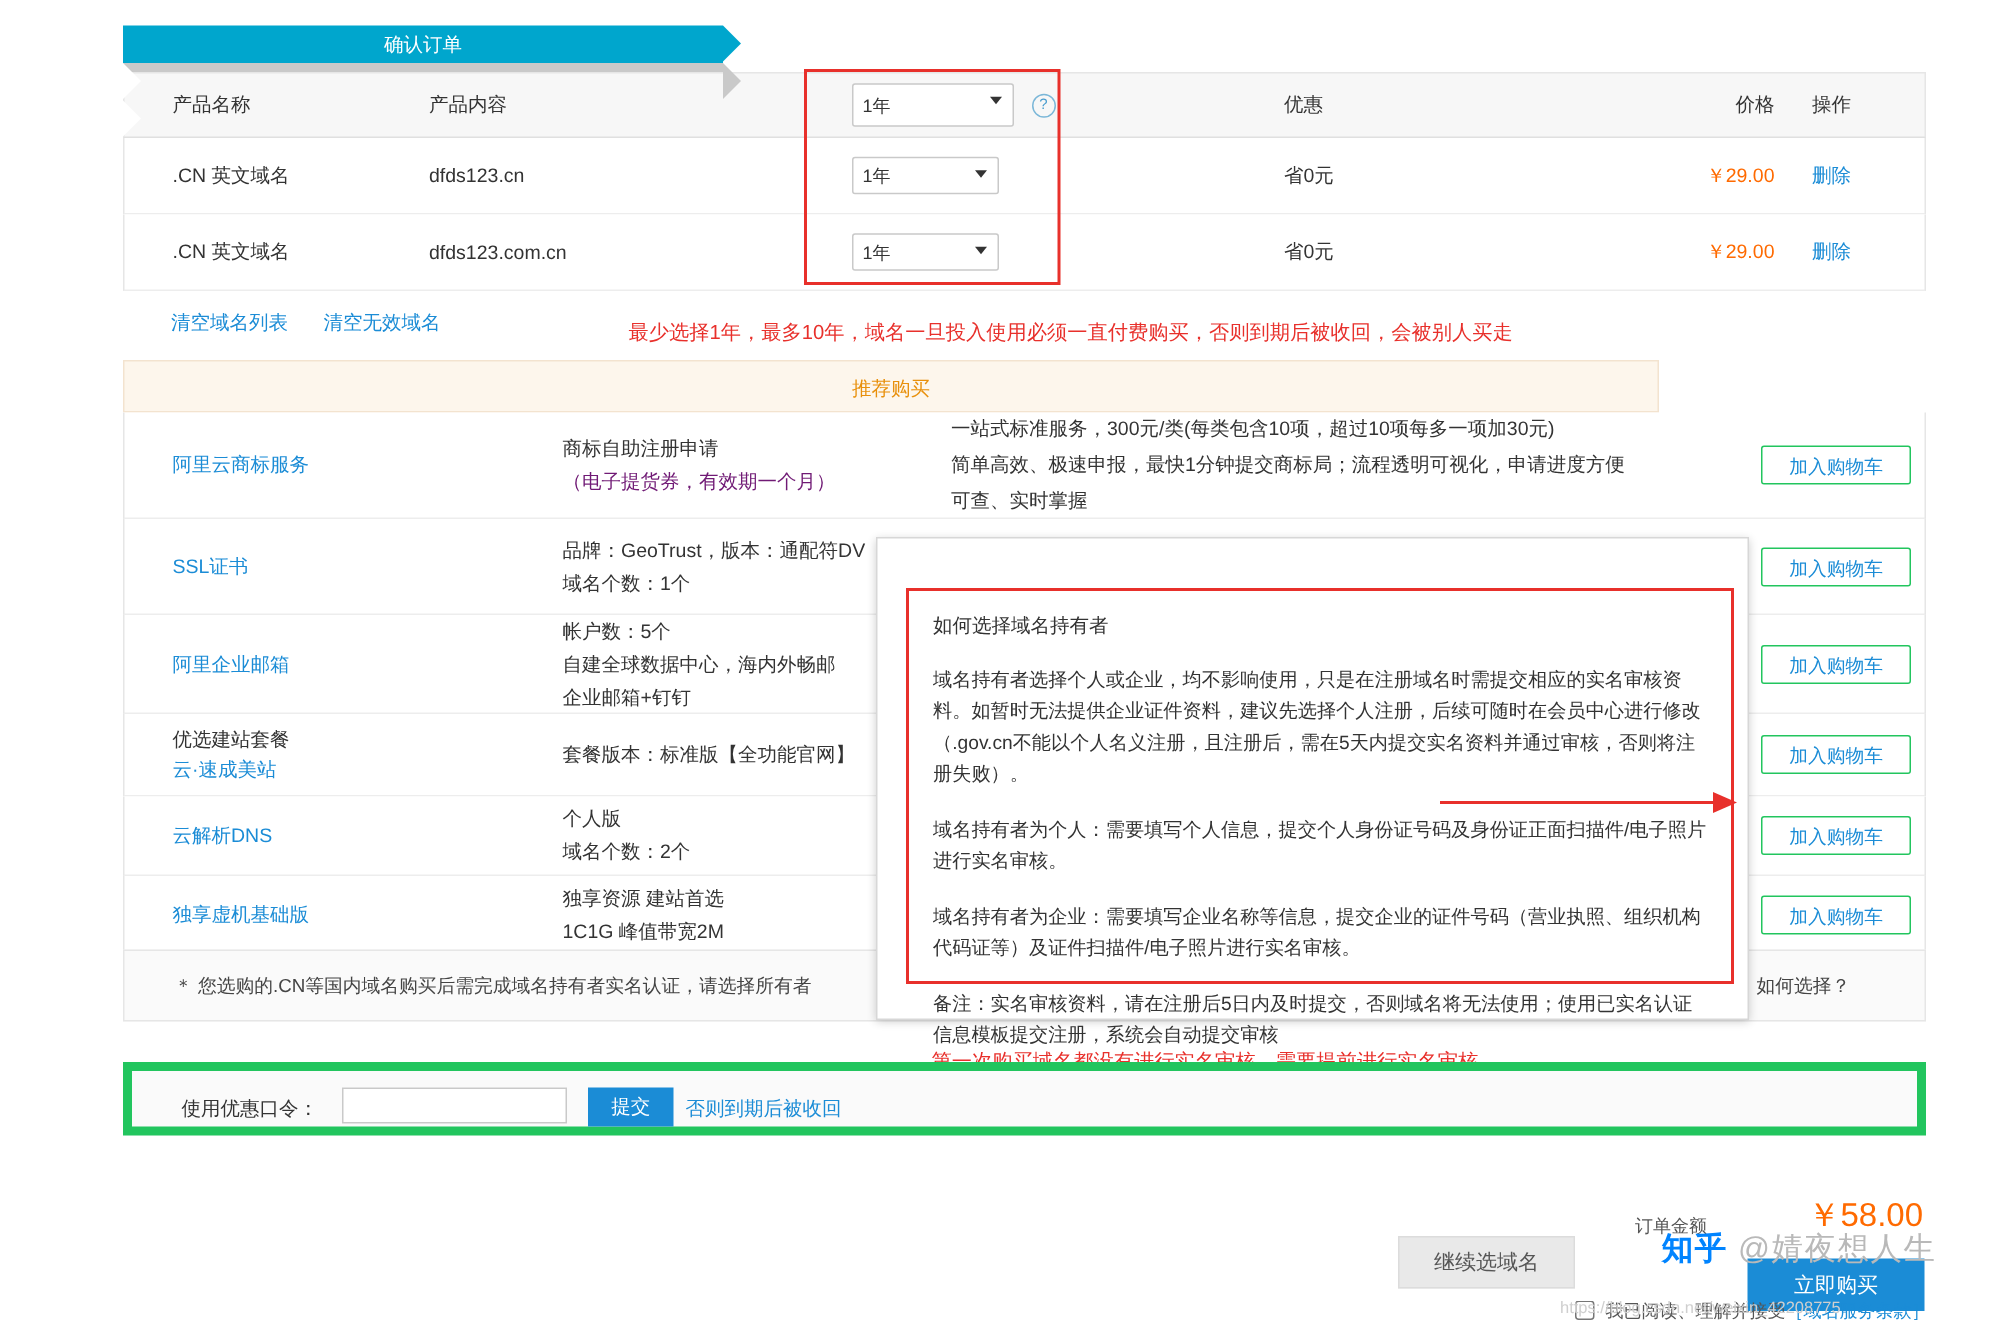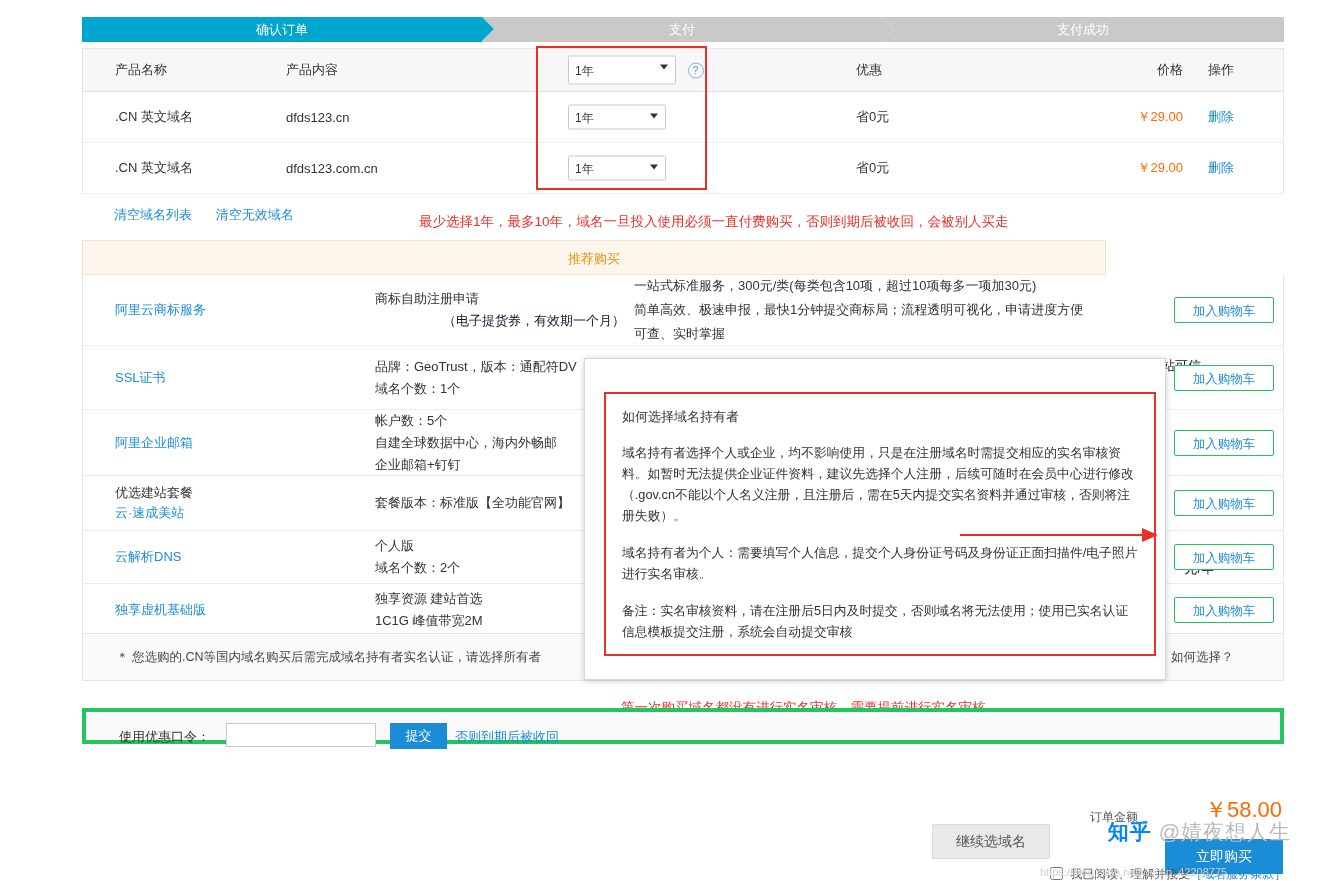--- a/index.html
+++ b/index.html
@@ -6,21 +6,21 @@
   body{
     width:1331px;height:881px;
     background:#ffffff;
     font-family:"Liberation Sans","DejaVu Sans",sans-serif;
     font-size:13px;color:#333;
     position:relative;overflow:hidden;
   }
   .page{position:absolute;left:0;top:0;width:1331px;height:881px;}
 
   
-  .steps{position:absolute;left:82px;top:17px;width:1202px;height:25px;display:flex;}
+  .steps{position:absolute;left:82px;top:17px;width:1202px;height:25px;display:flex;flex-direction:column;}
   .step{position:relative;height:25px;line-height:25px;text-align:center;color:#fff;font-size:13px;}
   .step.s1{width:400px;background:#00a6cd;}
   .step.s2{width:400px;background:#c9c9c9;color:#fff;}
   .step.s3{width:402px;background:#c9c9c9;color:#fff;}
   .step.s1:after{content:"";position:absolute;right:-12px;top:0;border-top:12.5px solid transparent;border-bottom:12.5px solid transparent;border-left:12px solid #00a6cd;z-index:3;}
   .step.s2:before{content:"";position:absolute;left:0;top:0;border-top:12.5px solid transparent;border-bottom:12.5px solid transparent;border-left:12px solid #ffffff;z-index:2;}
   .step.s2:after{content:"";position:absolute;right:-12px;top:0;border-top:12.5px solid transparent;border-bottom:12.5px solid transparent;border-left:12px solid #c9c9c9;z-index:3;}
   .step.s3:before{content:"";position:absolute;left:0;top:0;border-top:12.5px solid transparent;border-bottom:12.5px solid transparent;border-left:12px solid #ffffff;z-index:2;}
 
   
@@ -59,29 +59,29 @@
 
   
   .rec-title{position:absolute;left:82px;top:240px;width:1024px;height:35px;background:#fdf6ec;border:1px solid #f3e3cf;color:#e8900c;font-size:13px;text-align:center;line-height:35px;box-sizing:border-box;}
   .rec-table{position:absolute;left:82px;top:275px;width:1202px;}
   .rec-row{position:relative;border-left:1px solid #e6e6e6;border-right:1px solid #e6e6e6;border-bottom:1px solid #ededed;background:#fff;}
   .rec-row .col-a{position:absolute;left:32px;top:50%;transform:translateY(-50%);color:#1b8cd6;cursor:pointer;width:170px;line-height:20px;}
   .rec-row .col-b{position:absolute;left:292px;top:50%;transform:translateY(-50%);width:250px;line-height:22px;}
   .rec-row .col-c{position:absolute;left:551px;top:50%;transform:translateY(-50%);width:580px;line-height:24px;}
   .rec-row .col-d{position:absolute;left:1091px;top:50%;transform:translateY(-50%);}
   .btn-cart{width:100px;height:26px;line-height:24px;text-align:center;border:1px solid #22c55e;color:#1b8cd6;background:#fff;font-size:12.5px;border-radius:2px;cursor:pointer;font-family:"Liberation Sans",sans-serif;}
-  .orange{color:#0f172a;text-align:right;}
+  .orange{color:#701a75;}
 
   
   .note-row{position:absolute;left:82px;top:633px;width:1202px;height:48px;background:#fafafa;border:1px solid #e6e6e6;box-sizing:border-box;}
   .note-row .txt{position:absolute;left:33px;top:15px;font-size:12.5px;color:#444;}
   .note-row .howto{position:absolute;left:1088px;top:15px;font-size:12.5px;color:#444;}
 
   
-  .coupon{position:absolute;left:82px;top:708px;width:1202px;height:36px;background:#fafafa;border:4px solid #22c55e;box-sizing:border-box;}
+  .coupon{position:absolute;left:82px;top:708px;width:1202px;height:49px;background:#fafafa;border:6px solid #22c55e;box-sizing:border-box;}
   .coupon .lbl{position:absolute;left:33px;top:16px;font-size:13px;}
   .coupon input{position:absolute;left:140px;top:11px;width:150px;height:24px;border:1px solid #c9c9c9;background:#fff;font-size:12px;padding:0 6px;box-sizing:border-box;font-family:"Liberation Sans",sans-serif;}
   .coupon .submit{position:absolute;left:304px;top:11px;width:57px;height:26px;background:#1b8cd6;color:#fff;border:none;font-size:13px;cursor:pointer;font-family:"Liberation Sans",sans-serif;}
   .coupon .howget{position:absolute;left:369px;top:16px;color:#1b8cd6;font-size:13px;cursor:pointer;}
 
   .note2{position:absolute;left:621px;top:699px;color:#e8302b;font-size:13.5px;white-space:nowrap;}
 
   
   .sum-label{position:absolute;left:1090px;top:809px;color:#555;font-size:12px;}
   .sum-amount{position:absolute;left:1205px;top:795px;color:#ff6a00;font-size:22px;}
@@ -296,20 +296,21 @@
   <div class="agree">
     <input type="checkbox" style="">
     <span>我已阅读、理解并接受</span><span class="lk">［域名服务条款］</span>
   </div>
 
   <div class="tip-shadow"></div>
   <div class="tip-box">
     <div class="tip-title">如何选择域名持有者</div>
     <p class="tip-p">域名持有者选择个人或企业，均不影响使用，只是在注册域名时需提交相应的实名审核资料。如暂时无法提供企业证件资料，建议先选择个人注册，后续可随时在会员中心进行修改（.gov.cn不能以个人名义注册，且注册后，需在5天内提交实名资料并通过审核，否则将注册失败）。</p>
     <p class="tip-p">域名持有者为个人：需要填写个人信息，提交个人身份证号码及身份证正面扫描件/电子照片进行实名审核。</p>
+    <p class="tip-p">域名持有者为企业：需要填写企业名称等信息，提交企业的证件号码（营业执照、组织机构代码证等）及证件扫描件/电子照片进行实名审核。</p>
     <p class="tip-p">备注：实名审核资料，请在注册后5日内及时提交，否则域名将无法使用；使用已实名认证信息模板提交注册，系统会自动提交审核</p>
   </div>
   <div class="arrow">
     <div class="bar"></div>
       <div class="head"></div>
   </div>
 
   <div class="wm">
     <span class="logo">知乎</span>
     <span>@婧夜想人生</span>

